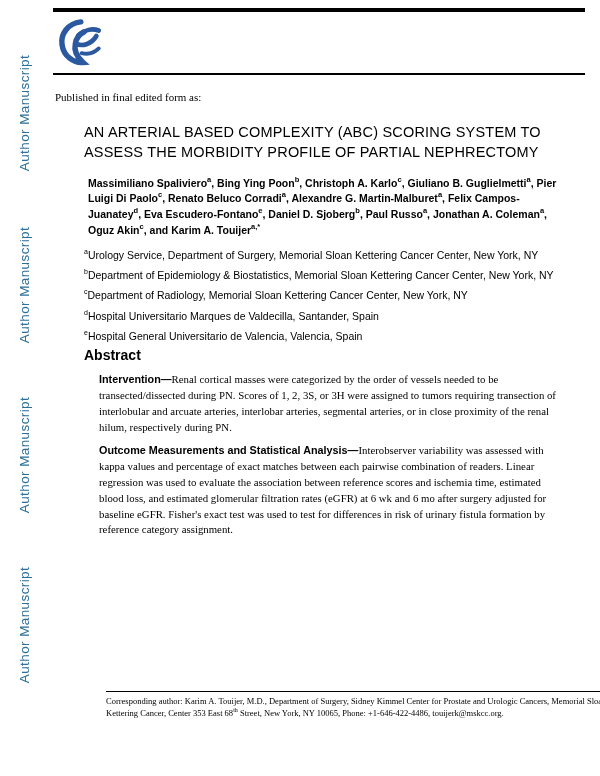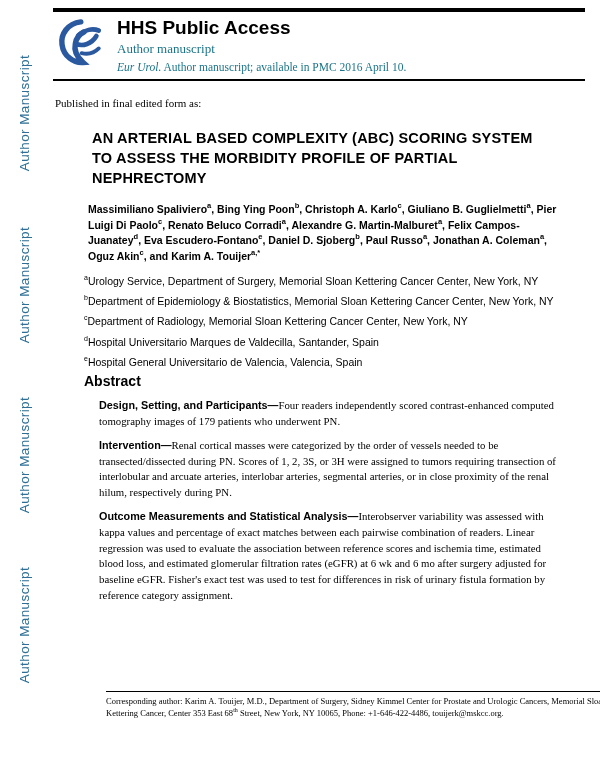--- a/index.html
+++ b/index.html
@@ -42,23 +42,23 @@
   .h-title { font-family: "Liberation Sans", sans-serif; font-weight: bold; font-size: 19px; line-height: 1.1; margin: 1px 0 3px; }
   .h-sub   { font-family: "Liberation Serif", serif; font-size: 13px; line-height: 1.15; color: #1b7489; margin: 0 0 4px; }
   .h-cite  { font-family: "Liberation Serif", serif; font-size: 11.5px; line-height: 1.15; color: #1b7489; }
 
   .pubinfo { margin: 16px 0 0 2px; font-size: 11px; line-height: 1.25; }
   .pub-line2 { padding-left: 14px; }
 
   article { padding: 0 20px 0 31px; }
 
   .title {
-    margin: 17px 8px 0;
+    margin: 17px 0 0;
     font-family: "Liberation Sans", sans-serif;
-    font-weight: bold; font-size: 14.5px; line-height: 1.38;
+    font-weight: normal; font-size: 14.5px; line-height: 1.38;
     letter-spacing: 0.2px;
   }
   .authors {
     margin: 13px 4px 0;
     font-family: "Liberation Sans", sans-serif;
     font-weight: bold; font-size: 10.5px; line-height: 1.45;
   }
   .authors sup { font-size: 7.5px; }
 
   .affiliations p.affiliation {
@@ -99,25 +99,20 @@
       <div class="logo">
         <svg viewBox="0 0 64 64" width="50" height="50" aria-hidden="true">
           <g fill="none" stroke="#2b59a0" stroke-linecap="round">
             <path d="M33 5 C16 7 7 21 9 34 C11 49 24 58 36 57 C28 50 24 42 26 33 C27 26 31 21 37 18" stroke-width="7"></path>
             <path d="M26 33 C36 37 47 33 53 23" stroke-width="6"></path>
             <path d="M30 22 C38 15 48 13 56 16" stroke-width="6"></path>
             <path d="M34 45 C42 47 50 45 56 39" stroke-width="5"></path>
           </g>
         </svg>
       </div>
-      <div class="header-text">
-        <div class="h-title">HHS Public Access</div>
-        <div class="h-sub">Author manuscript</div>
-        <div class="h-cite"><i>Eur Urol.</i><span> Author manuscript; available in PMC 2016 April 10.</span></div>
-      </div>
     </header>
 
     <div class="pubinfo">
       <div>Published in final edited form as:</div>
     </div>
 
     <article>
       <h1 class="title">AN ARTERIAL BASED COMPLEXITY (ABC) SCORING SYSTEM TO ASSESS THE MORBIDITY PROFILE OF PARTIAL NEPHRECTOMY</h1>
 
       <p class="authors" id="authors"><span>Massimiliano Spaliviero</span><sup>a</sup>, <span>Bing Ying Poon</span><sup>b</sup>, <span>Christoph A. Karlo</span><sup>c</sup>, <span>Giuliano B. Guglielmetti</span><sup>a</sup>, <span>Pier Luigi Di Paolo</span><sup>c</sup>, <span>Renato Beluco Corradi</span><sup>a</sup>, <span>Alexandre G. Martin-Malburet</span><sup>a</sup>, <span>Felix Campos-Juanatey</span><sup>d</sup>, <span>Eva Escudero-Fontano</span><sup>e</sup>, <span>Daniel D. Sjoberg</span><sup>b</sup>, <span>Paul Russo</span><sup>a</sup>, <span>Jonathan A. Coleman</span><sup>a</sup>, <span>Oguz Akin</span><sup>c</sup>, and <span>Karim A. Touijer</span><sup>a,*</sup></p>
@@ -125,21 +120,20 @@
       <div class="affiliations" id="affiliations">
           <p class="affiliation"><sup>a</sup>Urology Service, Department of Surgery, Memorial Sloan Kettering Cancer Center, New York, NY</p>
           <p class="affiliation"><sup>b</sup>Department of Epidemiology &amp; Biostatistics, Memorial Sloan Kettering Cancer Center, New York, NY</p>
           <p class="affiliation"><sup>c</sup>Department of Radiology, Memorial Sloan Kettering Cancer Center, New York, NY</p>
           <p class="affiliation"><sup>d</sup>Hospital Universitario Marques de Valdecilla, Santander, Spain</p>
           <p class="affiliation"><sup>e</sup>Hospital General Universitario de Valencia, Valencia, Spain</p>
         </div>
 
       <h2 class="abstract-heading">Abstract</h2>
       <div id="abstract-body">
-          <p class="abs-sec"><span class="abs-label">Design, Setting, and Participants—</span><span class="abs-text">Four readers independently scored contrast-enhanced computed tomography images of 179 patients who underwent PN.</span></p>
           <p class="abs-sec"><span class="abs-label">Intervention—</span><span class="abs-text">Renal cortical masses were categorized by the order of vessels needed to be transected/dissected during PN. Scores of 1, 2, 3S, or 3H were assigned to tumors requiring transection of interlobular and arcuate arteries, interlobar arteries, segmental arteries, or in close proximity of the renal hilum, respectively during PN.</span></p>
           <p class="abs-sec"><span class="abs-label">Outcome Measurements and Statistical Analysis—</span><span class="abs-text">Interobserver variability was assessed with kappa values and percentage of exact matches between each pairwise combination of readers. Linear regression was used to evaluate the association between reference scores and ischemia time, estimated blood loss, and estimated glomerular filtration rates (eGFR) at 6 wk and 6 mo after surgery adjusted for baseline eGFR. Fisher's exact test was used to test for differences in risk of urinary fistula formation by reference category assignment.</span></p>
         </div>
     </article>
 
     <footer>
       <div class="foot-rule"></div>
       <p class="foot-text" id="footer-text">Corresponding author: Karim A. Touijer, M.D., Department of Surgery, Sidney Kimmel Center for Prostate and Urologic Cancers, Memorial Sloan-Kettering Cancer, Center 353 East 68<sup>th</sup> Street, New York, NY 10065, Phone: +1-646-422-4486, touijerk@mskcc.org.</p>
     </footer>
 

